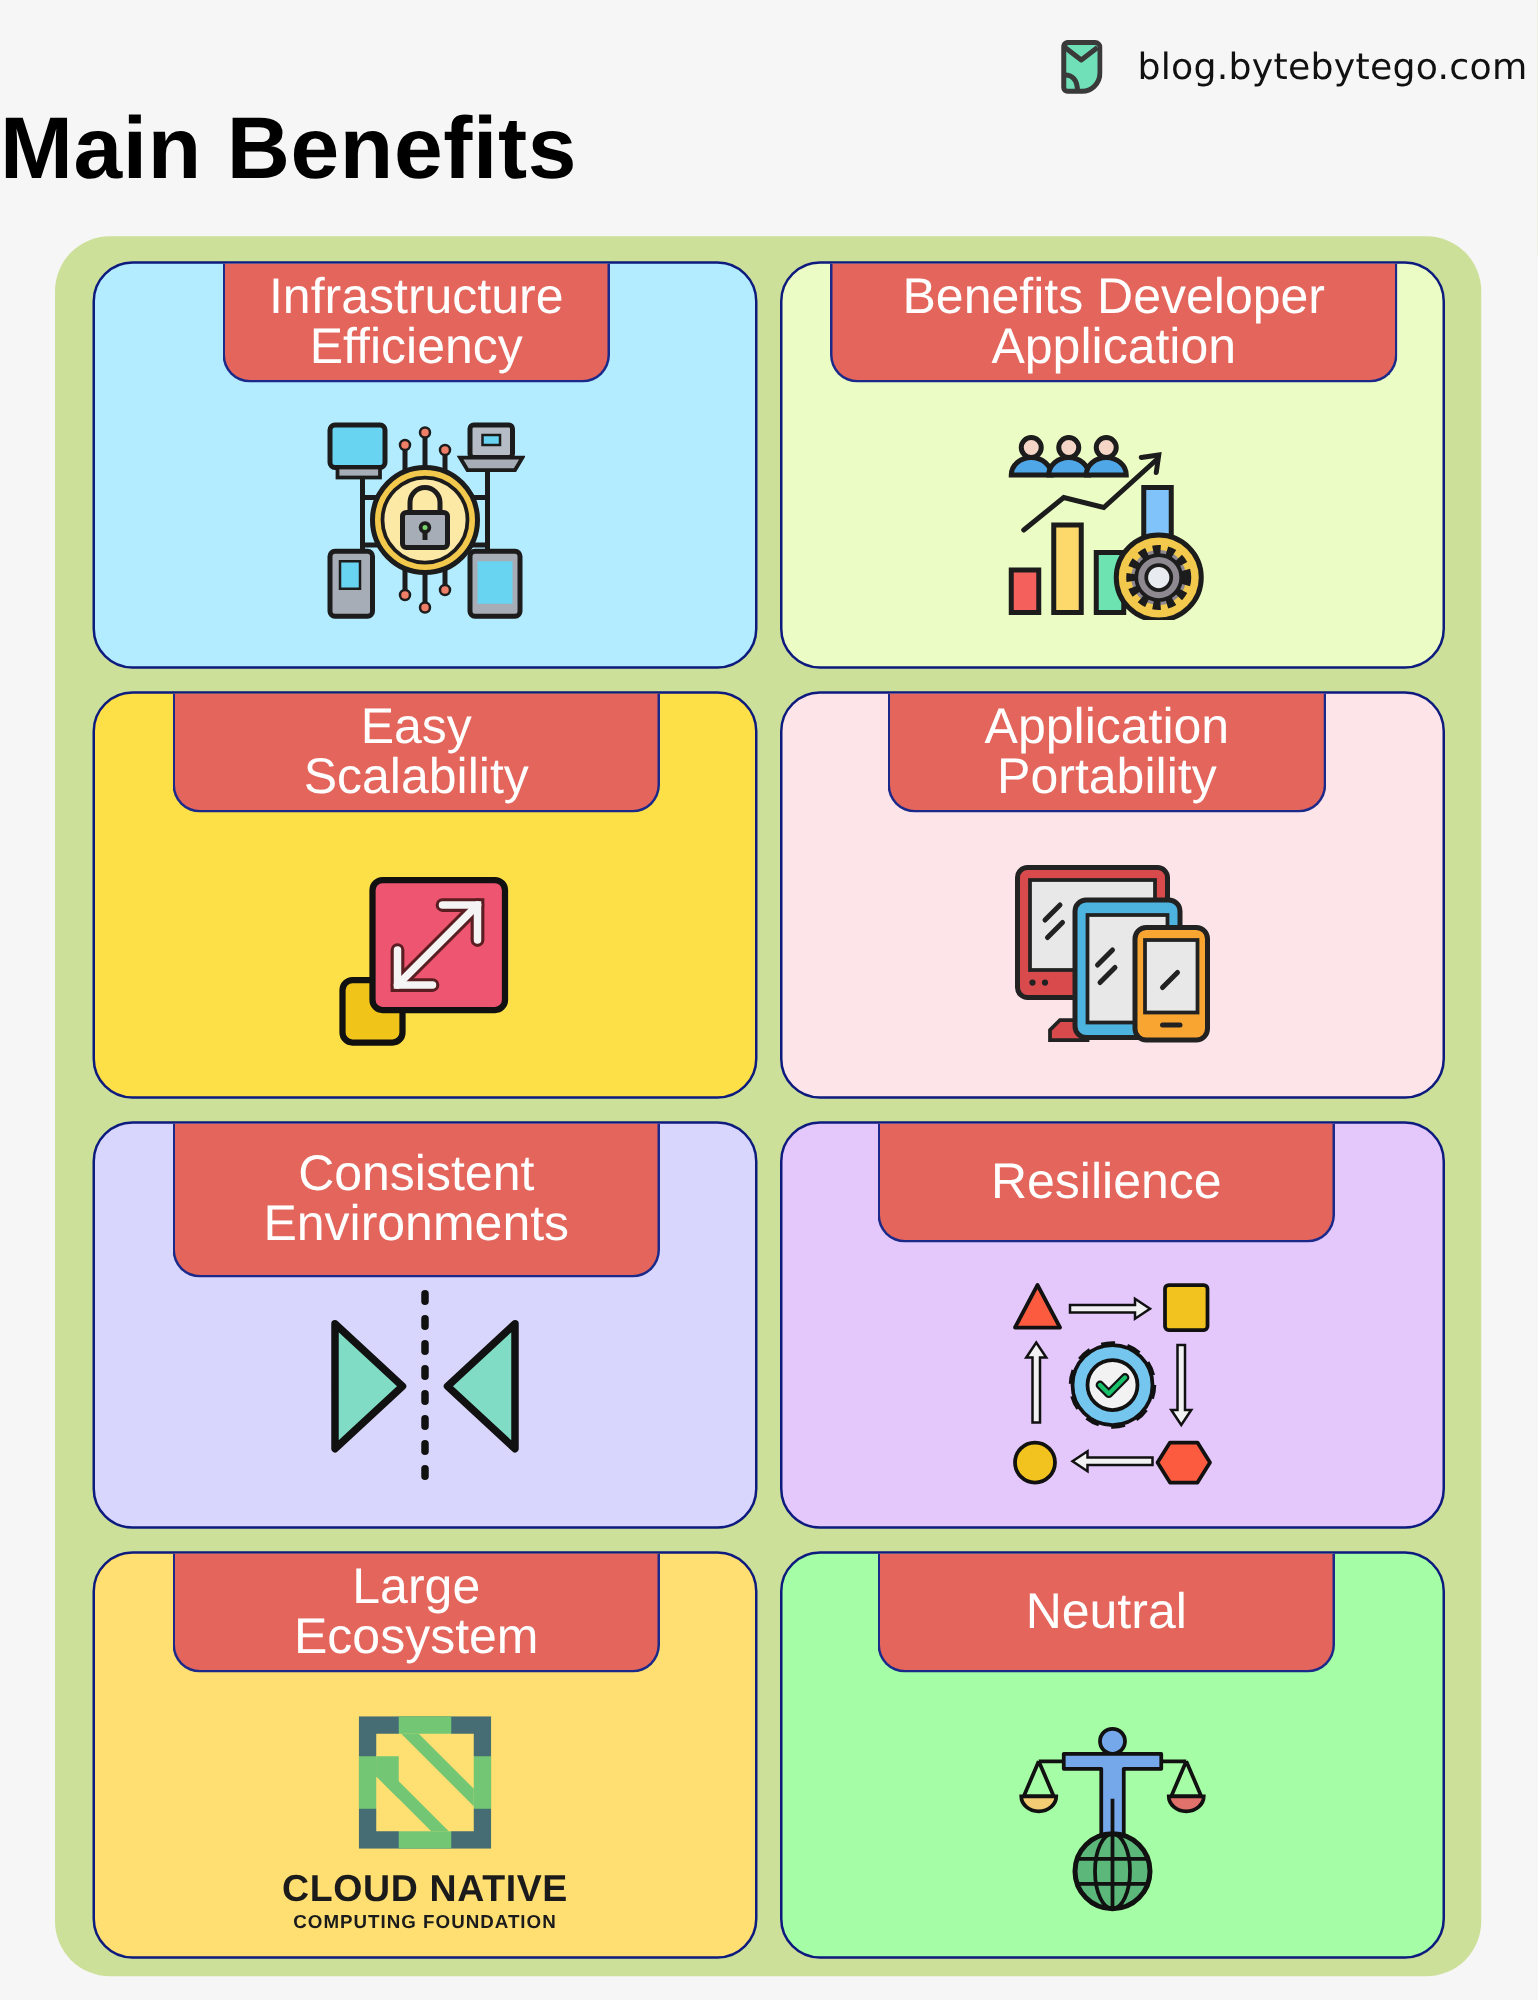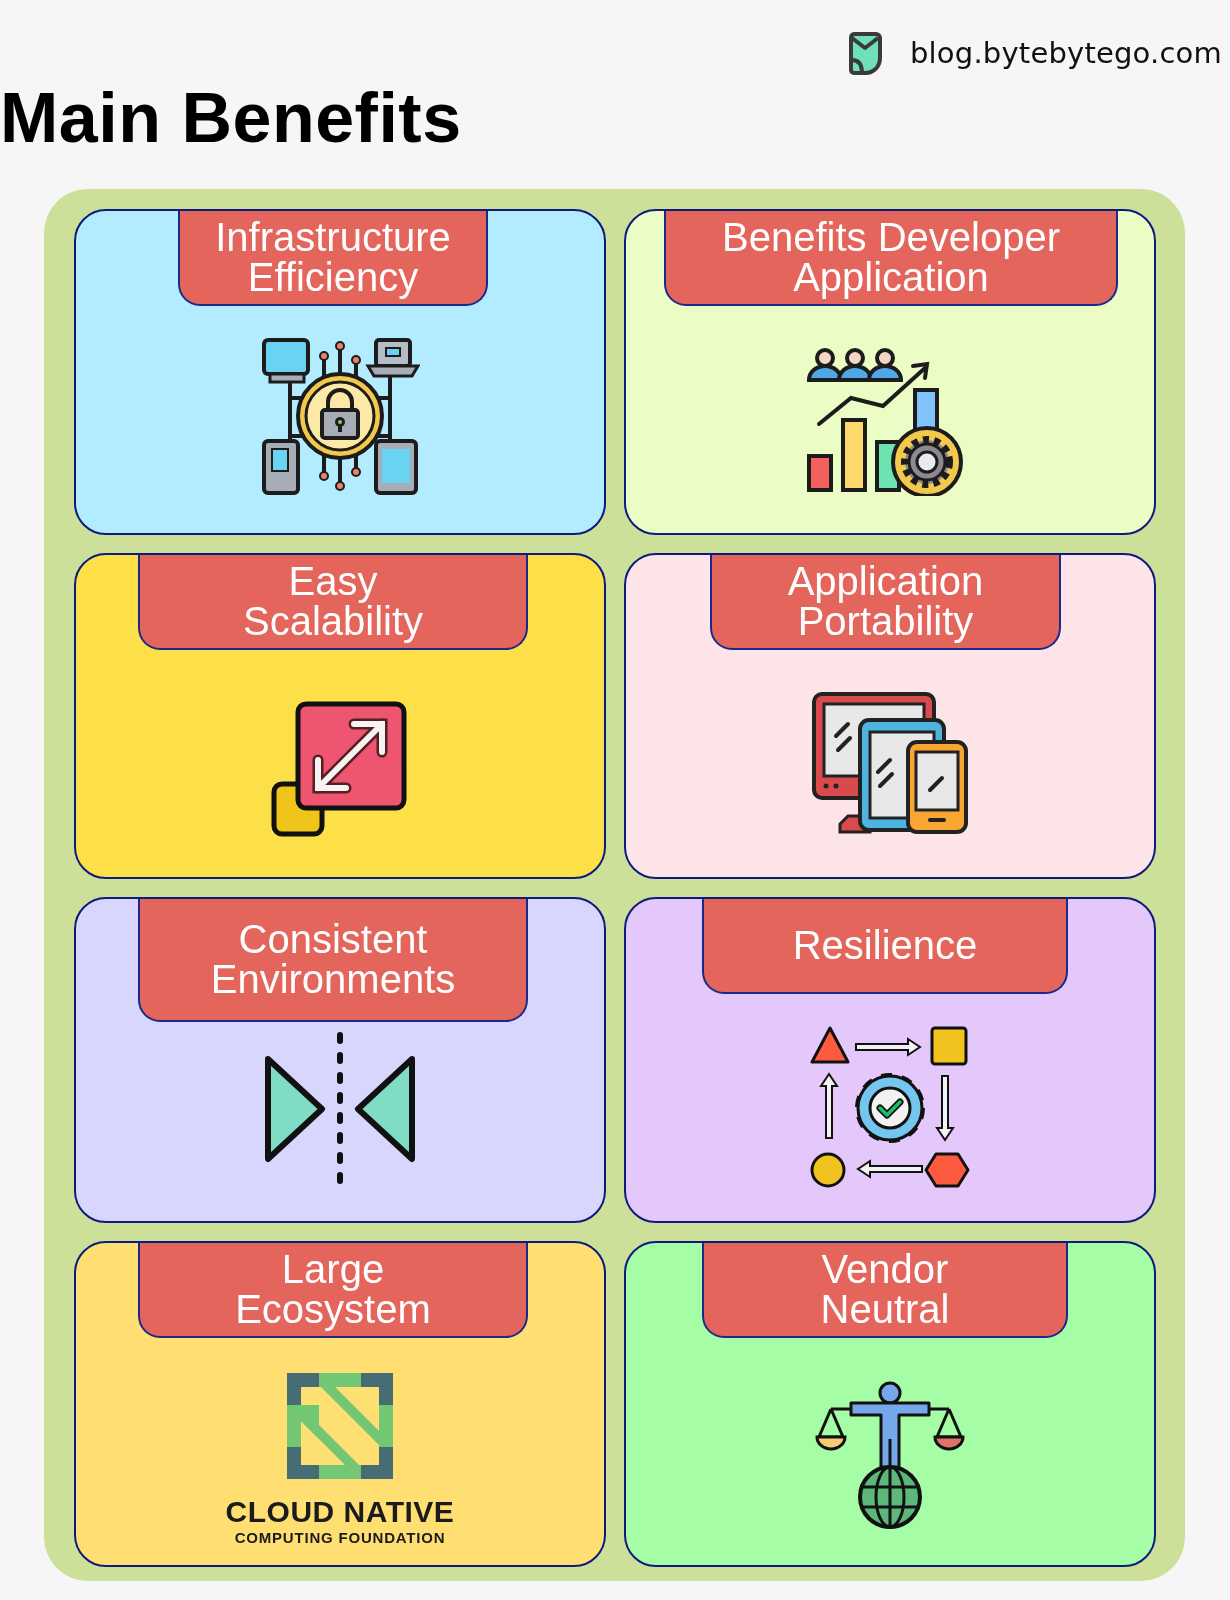--- a/index.html
+++ b/index.html
@@ -218,21 +218,20 @@
     <path d="M34 14 L92 72 V58 L48 14 Z" fill="#73c673"></path>
     <path d="M14 34 L72 92 H58 L14 48 Z" fill="#73c673"></path>
     <path d="M14 48 L32 66 V32 H14 Z" fill="#73c673"></path>
   </svg>
   <div class="cncf-text1">CLOUD NATIVE</div>
   <div class="cncf-text2">COMPUTING FOUNDATION</div>
 </div>
 
 <div class="card c-vendor">
   <div class="tag" style="left:76px; width:366px; height:97px;">
-    <span>Vendor</span>
     <span>Neutral</span>
   </div>
   <svg class="icon" style="top:138px;" width="150" height="150" viewBox="0 0 150 150">
     <g stroke="#111" stroke-width="3" fill="none">
       <polyline points="16,28 4,56 28,56 16,28"></polyline>
       <polyline points="134,28 122,56 146,56 134,28"></polyline>
       <line x1="16" y1="28" x2="40" y2="28"></line>
         <line x1="110" y1="28" x2="134" y2="28"></line>
     </g>
     <path d="M2 56 h28 a14 12 0 0 1 -28 0z" fill="#f4cc74" stroke="#111" stroke-width="3"></path>

